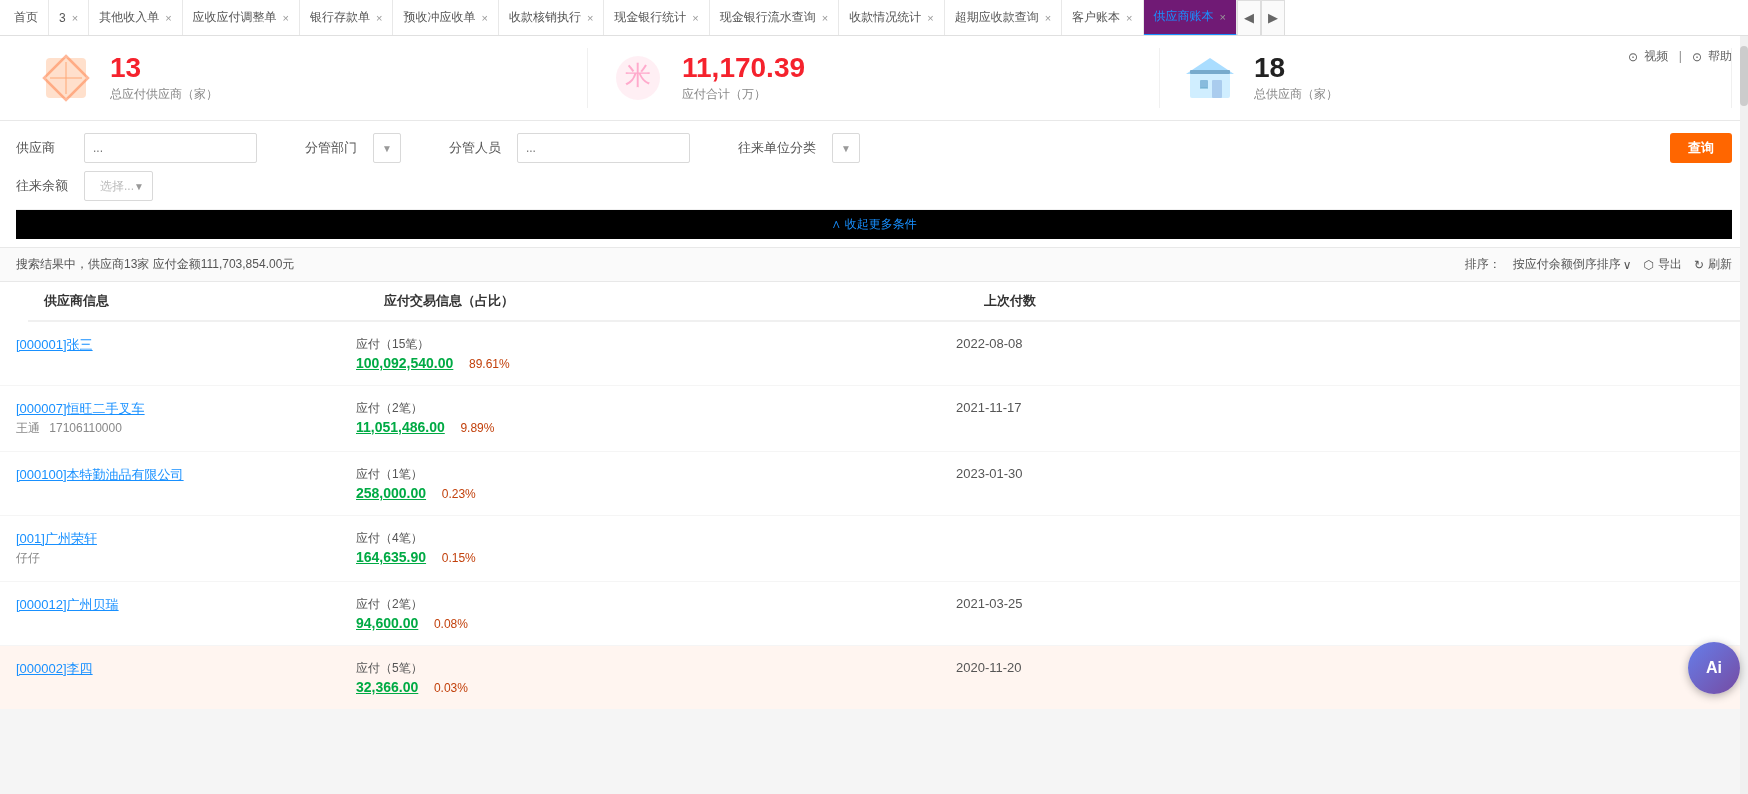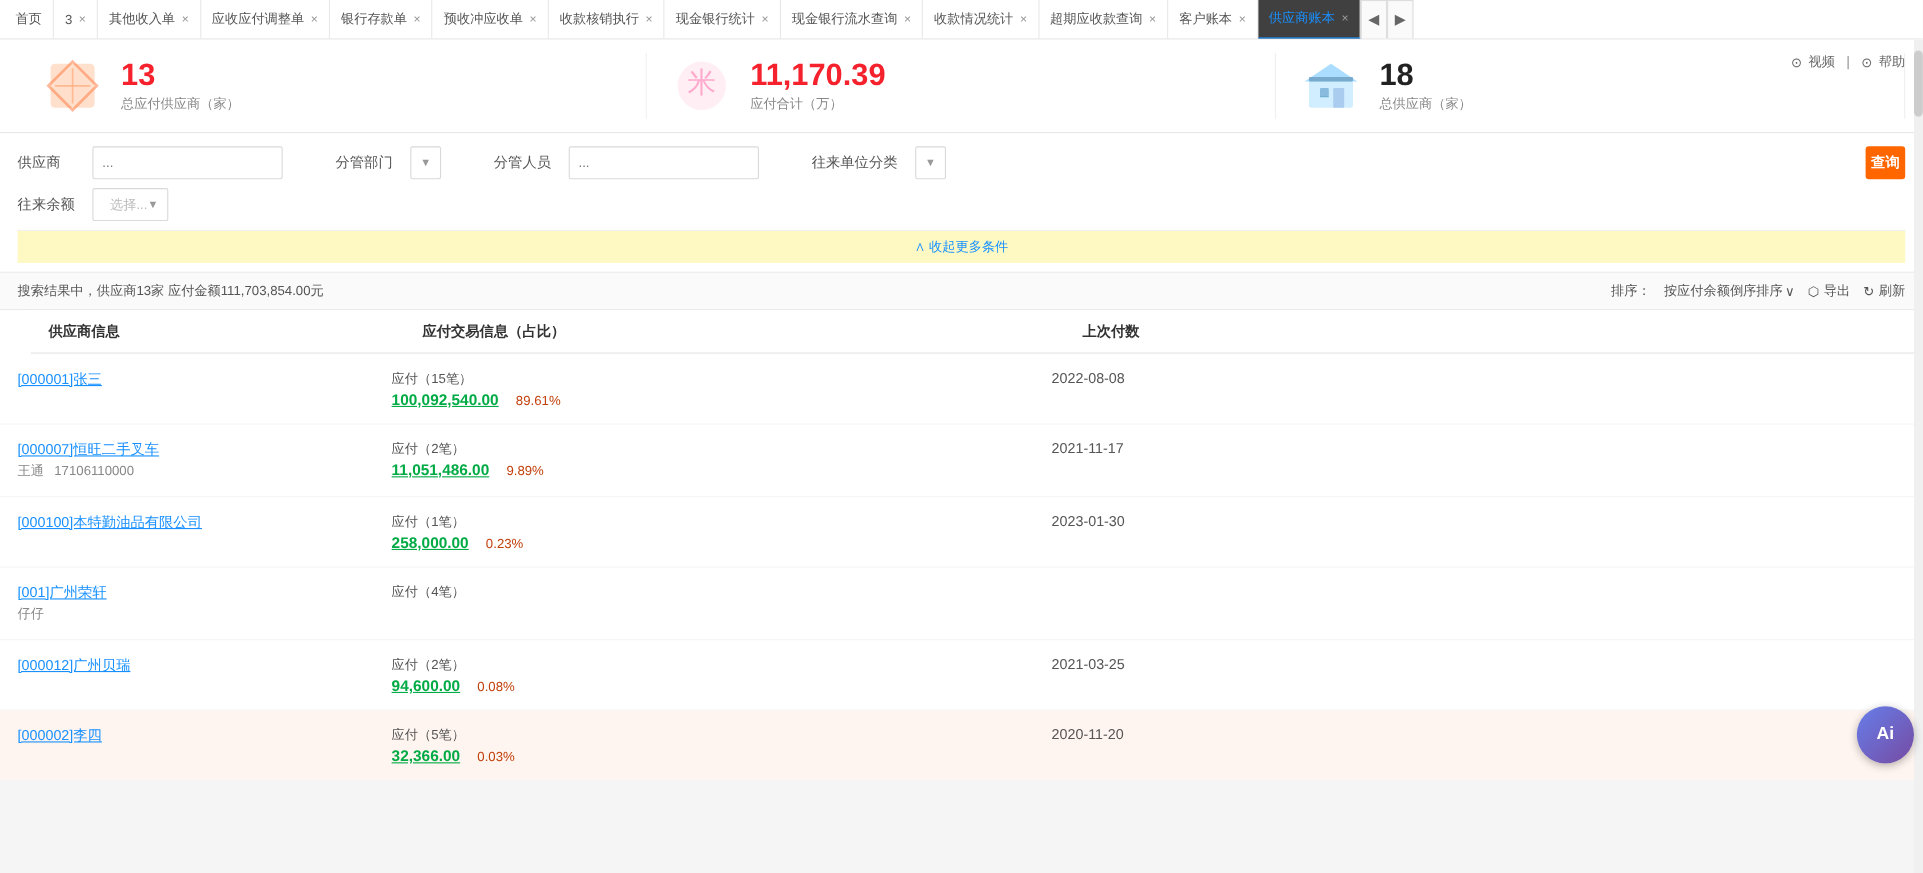--- a/index.html
+++ b/index.html
@@ -20,21 +20,21 @@
       align-items: center;
       padding: 0 10px;
       height: 36px;
       font-size: 12px;
       color: #555;
       white-space: nowrap;
       cursor: pointer;
       border-right: 1px solid #e8e8e8;
       flex-shrink: 0;
     }
-    .nav-tab.active { color: #1890ff; background: #404040; border-bottom: 2px solid #1890ff; }
+    .nav-tab.active { color: #1890ff; background: #701a75; border-bottom: 2px solid #1890ff; }
     .nav-tab .close-icon { margin-left: 6px; color: #999; font-size: 11px; }
     .nav-arrow {
       width: 24px;
       height: 36px;
       display: flex;
       align-items: center;
       justify-content: center;
       cursor: pointer;
       color: #666;
       border: 1px solid #ddd;
@@ -147,30 +147,30 @@
     .filter-select-wrapper .arrow-down { color: #999; font-size: 10px; }
     .filter-group {
       display: flex;
       align-items: center;
       gap: 8px;
     }
     .btn-query {
       background: #ff6600;
       color: #fff;
       border: none;
-      padding: 6px 5px;
+      padding: 6px 18px;
       border-radius: 3px;
       cursor: pointer;
       font-size: 13px;
       font-weight: bold;
     }
     .filter-collapse {
       text-align: center;
       padding: 6px;
-      background: #fef9c3;
+      background: #000000;
       border-top: 1px solid #f0f0f0;
       cursor: pointer;
       font-size: 12px;
       color: #1890ff;
     }
 
     
     .results-bar {
       display: flex;
       align-items: center;
@@ -539,20 +539,24 @@
 
   <div class="table-row">
     <div class="col-supplier">
       <div class="supplier-name">[001]广州荣轩</div>
       <div class="supplier-contact">
         <span>仔仔</span>
       </div>
     </div>
     <div class="col-transaction">
       <div class="transaction-label">应付（4笔）</div>
+      <div>
+        <span class="transaction-amount">164,635.90</span>
+        <span class="transaction-percent">0.15%</span>
+      </div>
     </div>
     <div class="col-last-payment">
       <span class="last-payment-date"></span>
     </div>
   </div>
 
   <div class="table-row">
     <div class="col-supplier">
       <div class="supplier-name">[000012]广州贝瑞</div>
     </div>

